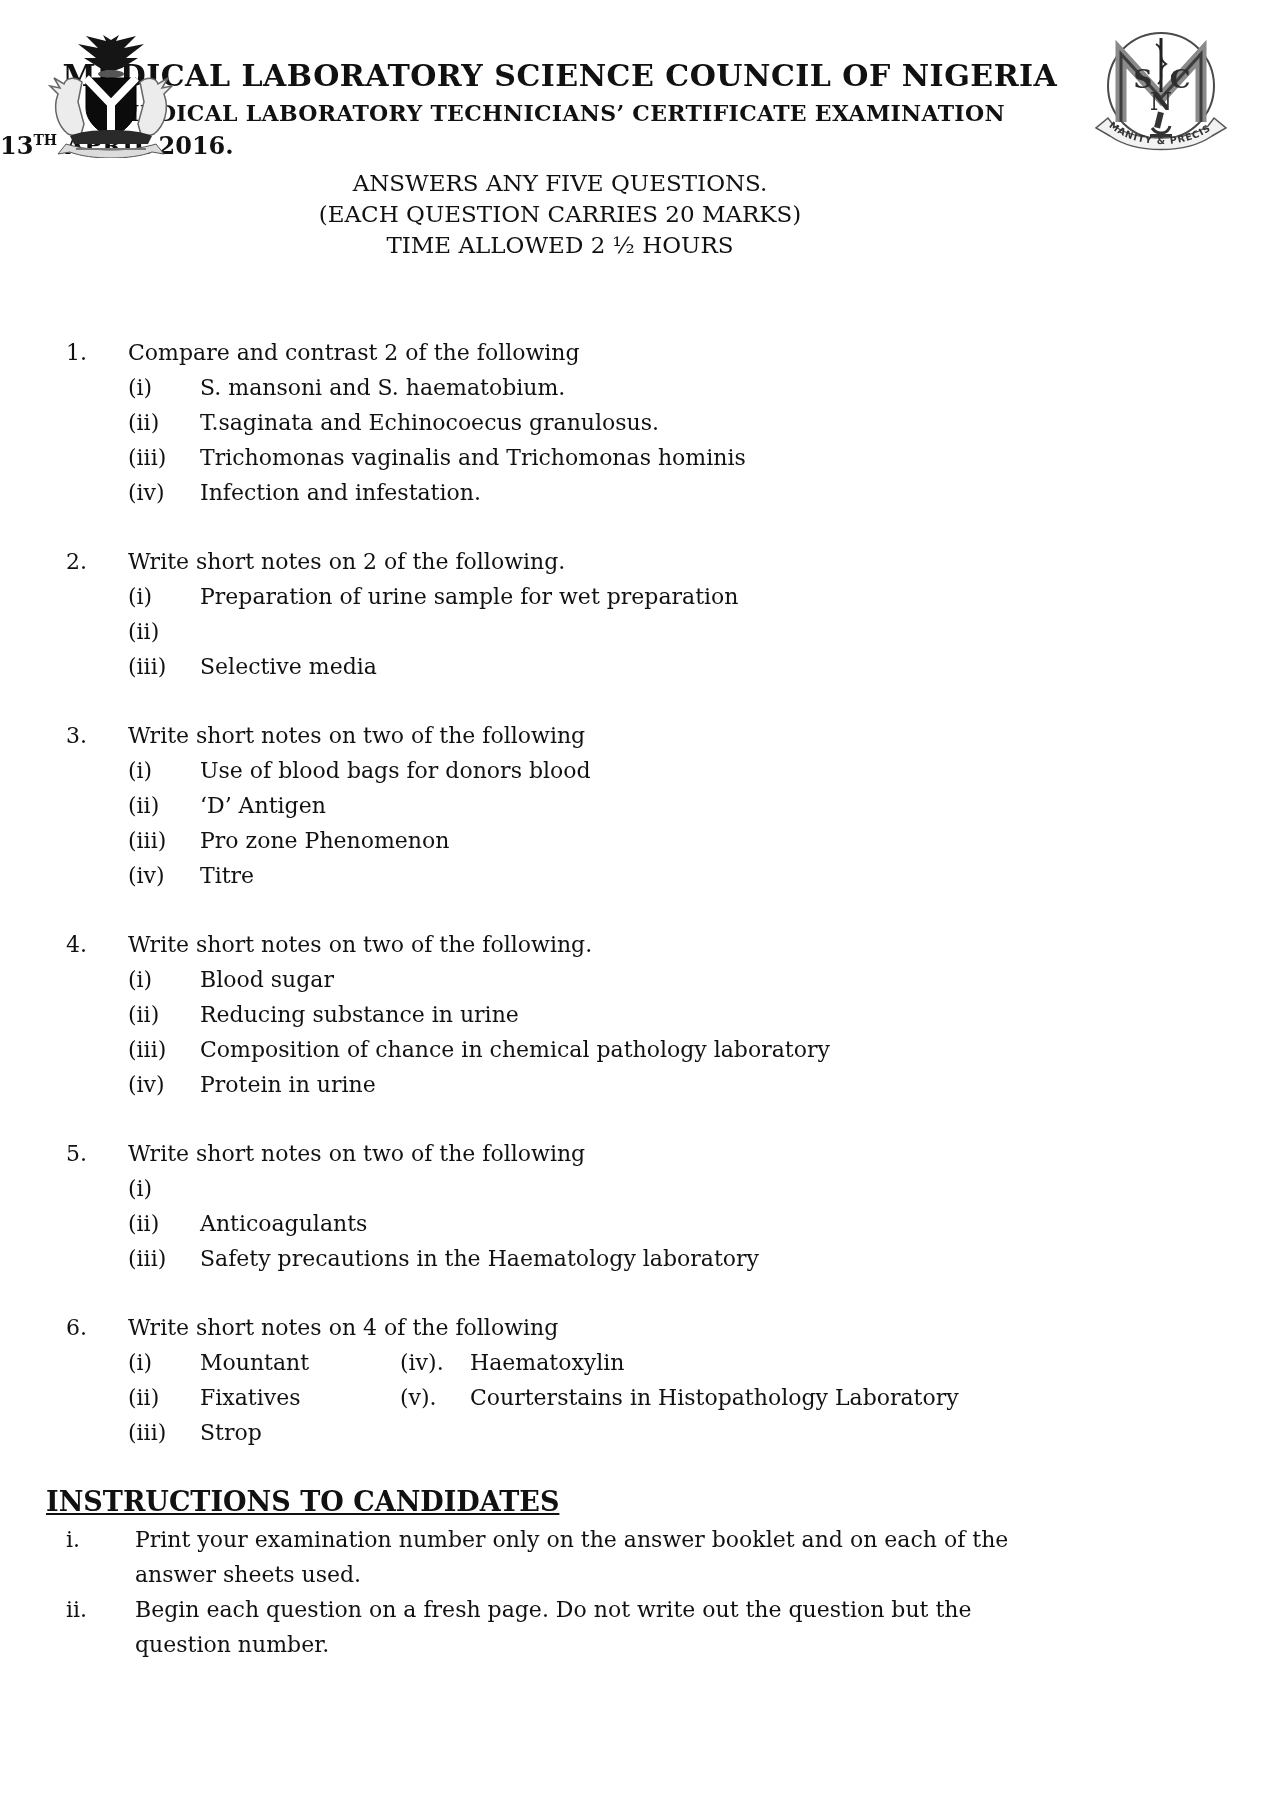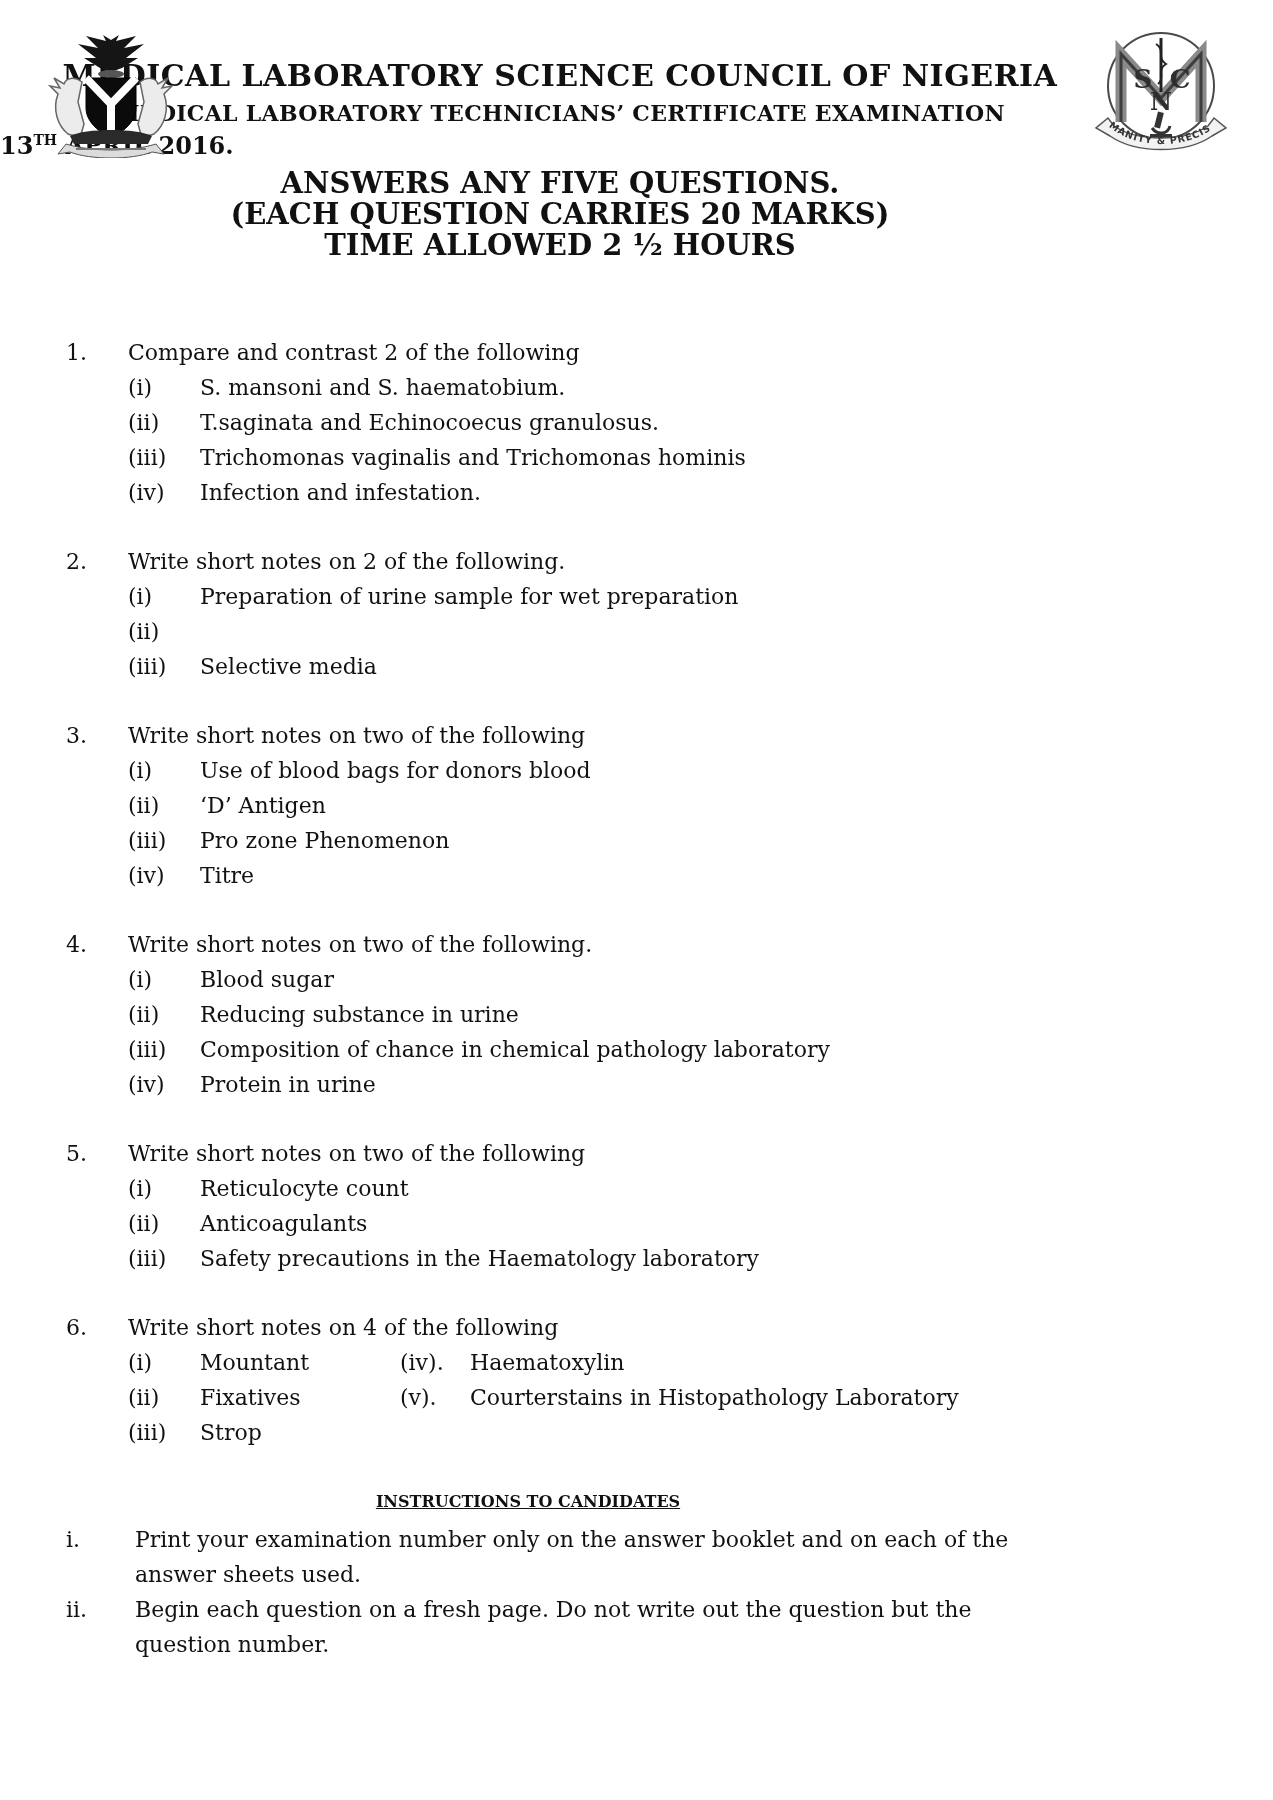--- a/index.html
+++ b/index.html
@@ -12,32 +12,32 @@
     overflow:hidden;
   }
   .logo-left{position:absolute;left:40px;top:32px;}
   .logo-right{position:absolute;left:1086px;top:26px;}
   .hdr-center{width:1120px;text-align:center;}
   .title{padding-top:58px;font-size:30px;font-weight:bold;letter-spacing:.5px;}
   .subtitle{margin-top:7px;font-size:22px;font-weight:bold;letter-spacing:.3px;}
   .paper{margin-top:37px;font-size:23px;font-weight:bold;}
   .date-row{width:1043px;margin-top:5px;font-size:24px;font-weight:bold;}
   .date-row sup{font-size:14px;}
-  .center-lines{margin-top:8px;font-size:29px;font-weight:bold;line-height:31px;}
+  .center-lines{margin-top:8px;font-size:23px;font-weight:normal;line-height:31px;}
   .questions{margin:74px 0 0 66px;font-size:22px;line-height:35px;}
   .q{margin-bottom:34px;}
   .q-title{display:flex;}
   .q-num{width:62px;flex:0 0 62px;}
   .q-item{display:flex;padding-left:62px;}
   .roman{width:72px;flex:0 0 72px;}
   .item-text{flex:1;}
   .t1{width:200px;flex:0 0 200px;}
   .roman2{width:70px;flex:0 0 70px;}
   .instructions{margin-left:66px;font-size:22px;line-height:35px;}
-  .instr-heading{width:1000px;text-align:center;font-size:16px;font-weight:bold;text-decoration:underline;margin-bottom:3px;margin-left:-66px;padding-left:28px;}
+  .instr-heading{width:1000px;font-size:27px;font-weight:bold;text-decoration:underline;margin-bottom:3px;margin-left:-66px;padding-left:46px;}
   .instr-item{display:flex;}
   .instr-roman{width:69px;flex:0 0 69px;}
   .instr-text{width:930px;}
 </style>
 </head>
 <body>
 
 <div class="page">
 
   <div class="logo-left">
@@ -186,21 +186,20 @@
           <span class="item-text">Protein in urine</span>
         </div>
       </div>
       <div class="q">
         <div class="q-title">
           <span class="q-num">5.</span>
           <span class="item-text">Write short notes on two of the following</span>
         </div>
         <div class="q-item">
           <span class="roman">(i)</span>
-          <span class="item-text">Reticulocyte count</span>
         </div>
         <div class="q-item">
           <span class="roman">(ii)</span>
           <span class="item-text">Anticoagulants</span>
         </div>
         <div class="q-item">
           <span class="roman">(iii)</span>
           <span class="item-text">Safety precautions in the Haematology laboratory</span>
         </div>
       </div>

